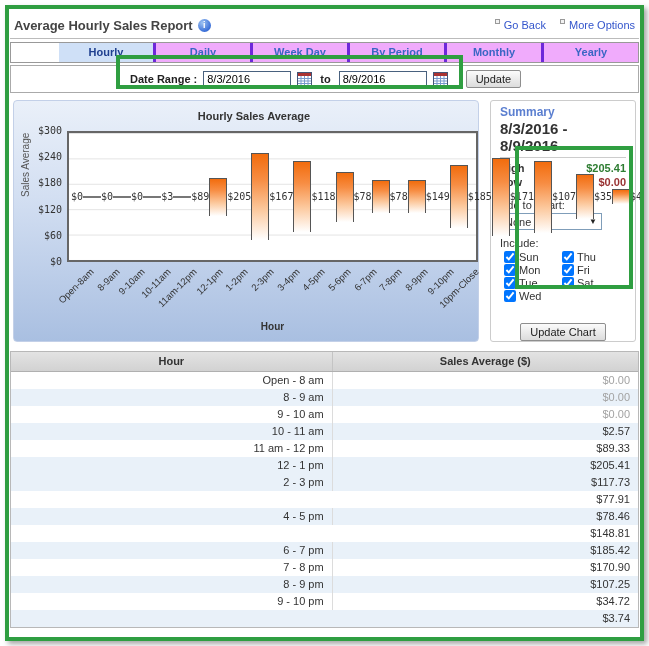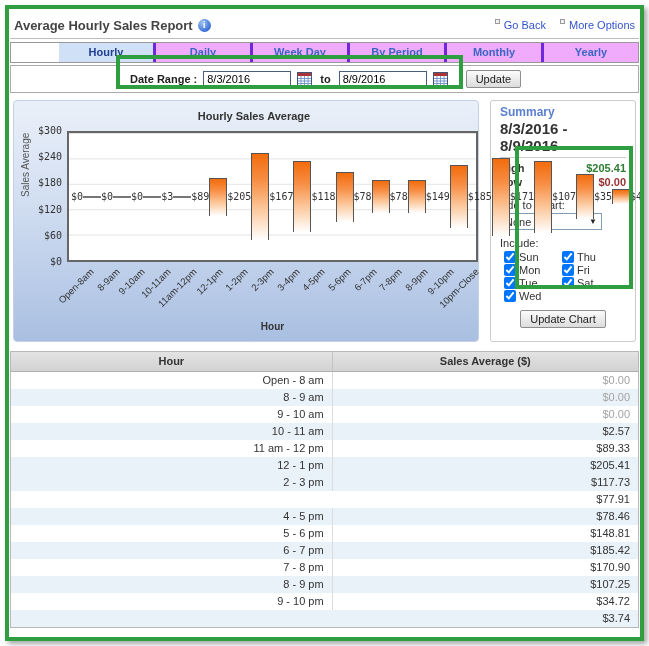--- a/index.html
+++ b/index.html
@@ -74,21 +74,21 @@
   .high-val { color:#2e7d32; font-weight:bold; }
   .low-val { color:#993333; font-weight:bold; }
   .atc-label { margin-top:10px; }
   .select-box { margin-top:2px; width:102px; height:17px; border:1px solid #7f9db9; background:#fff;
     display:flex; align-items:center; justify-content:space-between; padding:0 4px; cursor:pointer; }
   .select-arrow { font-size:8px; color:#222; }
   .include-label { margin-top:7px; }
   .days-grid { display:grid; grid-template-columns:58px 58px; row-gap:1px; margin-top:2px; padding-left:4px; }
   .day-item { display:flex; align-items:center; gap:3px; }
   .day-item input { width:12px; height:12px; }
-  .update-chart-row { text-align:center; margin-top:8px; }
+  .update-chart-row { text-align:center; margin-top:21px; }
 
   
   .tbl { margin-top:9px; border:1px solid #b8b8b8; }
   .tbl-header { display:flex; background:linear-gradient(#e3e3e3,#d2d2d2); border-bottom:1px solid #b0b0b0; height:20px; font-size:11px; font-weight:bold; color:#333; }
   .th-hour { width:51.3%; text-align:center; line-height:19px; border-right:1px solid #c4c4c4; }
   .th-val { flex:1; text-align:center; line-height:19px; }
   .tbl-row { display:flex; height:17px; font-size:11px;gap:12px; }
   .tbl-row.alt { background:#e9f1f9; }
   .td-hour { width:51.3%; text-align:right; padding-right:8px; line-height:17px; color:#333; border-right:1px solid #dcdcdc; }
   .td-val { flex:1; text-align:right; padding-right:8px; line-height:17px; color:#333; }
@@ -348,21 +348,20 @@
             <div class="td-val">$117.73</div>
           </div>
           <div class="tbl-row">
             <div class="td-val">$77.91</div>
           </div>
           <div class="tbl-row alt">
             <div class="td-hour">4 - 5 pm</div>
             <div class="td-val">$78.46</div>
           </div>
           <div class="tbl-row">
-            <div class="td-hour">5 - 6 pm</div>
             <div class="td-val">$148.81</div>
           </div>
           <div class="tbl-row alt">
             <div class="td-hour">6 - 7 pm</div>
             <div class="td-val">$185.42</div>
           </div>
           <div class="tbl-row">
             <div class="td-hour">7 - 8 pm</div>
             <div class="td-val">$170.90</div>
           </div>

